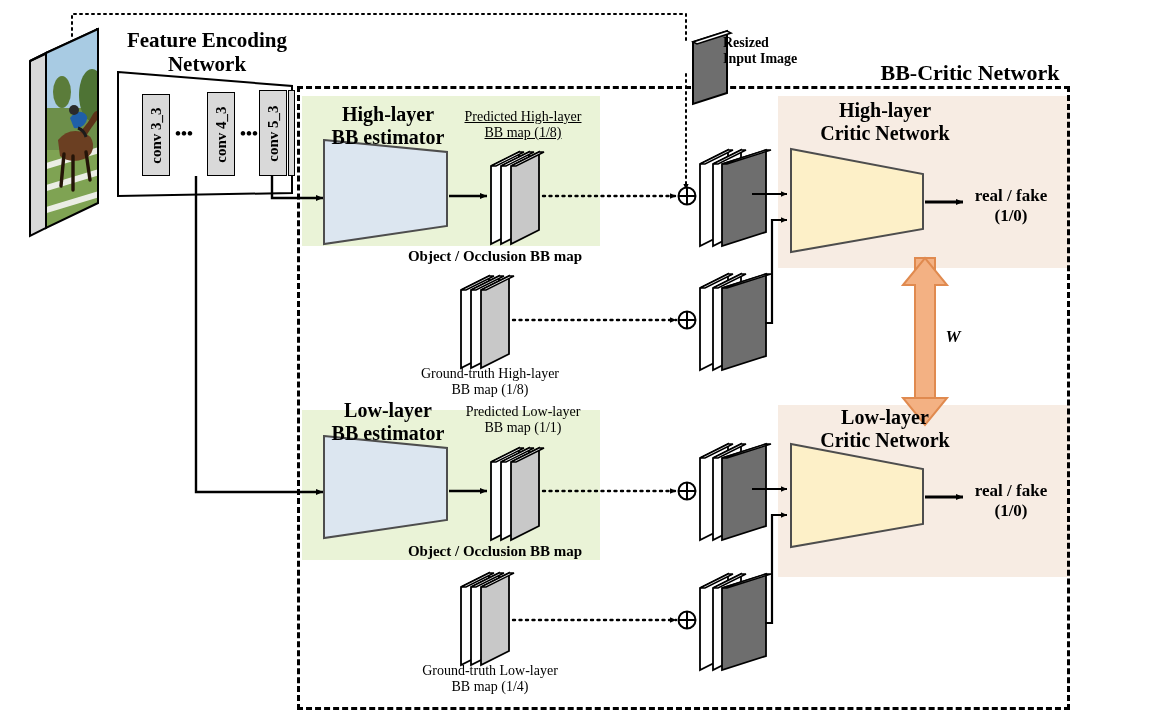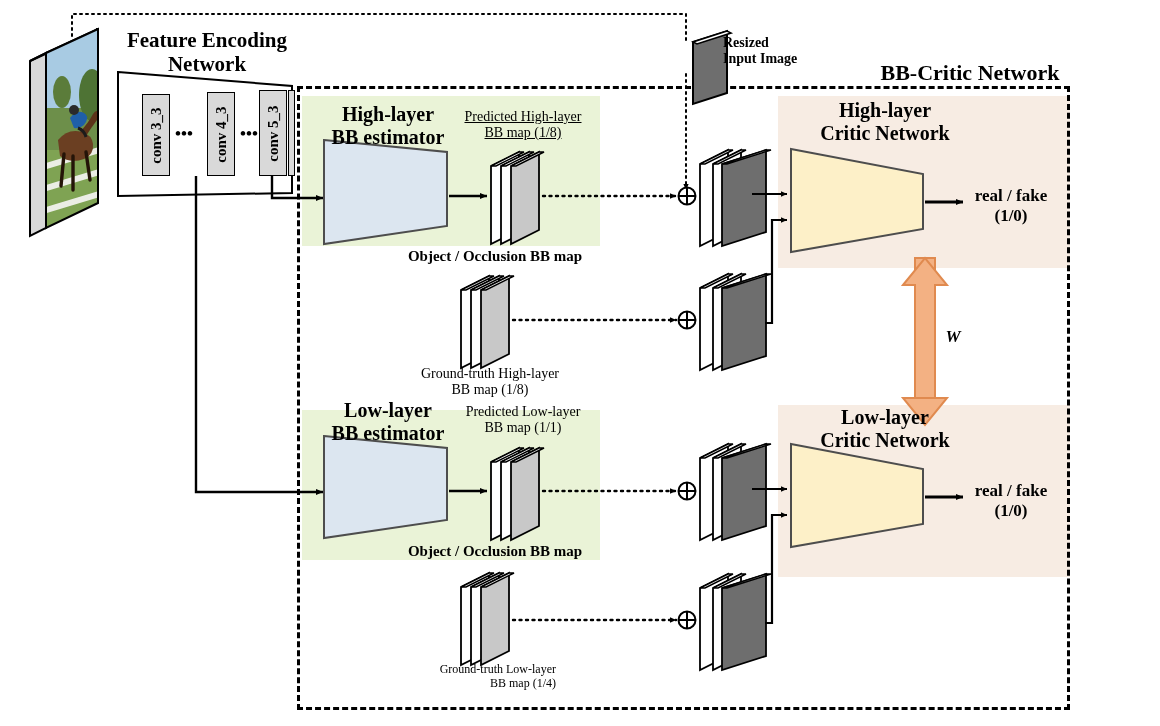--- a/index.html
+++ b/index.html
@@ -278,21 +278,21 @@
   <div class="lbl bold" style="left:790px;top:99px;width:190px;font-size:20px;">High-layer
 Critic Network</div>
   <div class="lbl bold" style="left:955px;top:186px;width:112px;font-size:17px;">real / fake
 (1/0)</div>
 
   <div class="lbl bold" style="left:308px;top:399px;width:160px;font-size:20px;">Low-layer
 BB estimator</div>
   <div class="lbl" style="left:438px;top:404px;width:170px;font-size:14px;">Predicted Low-layer
 BB map (1/1)</div>
   <div class="lbl bold" style="left:380px;top:543px;width:230px;font-size:15px;">Object / Occlusion BB map</div>
-  <div class="lbl" style="left:376px;top:663px;width:180px;font-size:12px;text-align:right;">Ground-truth Low-layer
+  <div class="lbl" style="left:400px;top:663px;width:180px;font-size:14px;">Ground-truth Low-layer
 BB map (1/4)</div>
   <div class="lbl bold" style="left:790px;top:406px;width:190px;font-size:20px;">Low-layer
 Critic Network</div>
   <div class="lbl bold" style="left:955px;top:481px;width:112px;font-size:17px;">real / fake
 (1/0)</div>
 
   <div class="lbl" style="left:940px;top:327px;width:26px;font-size:17px;font-style:italic;font-weight:bold;">W</div>
 
 </div>
 

